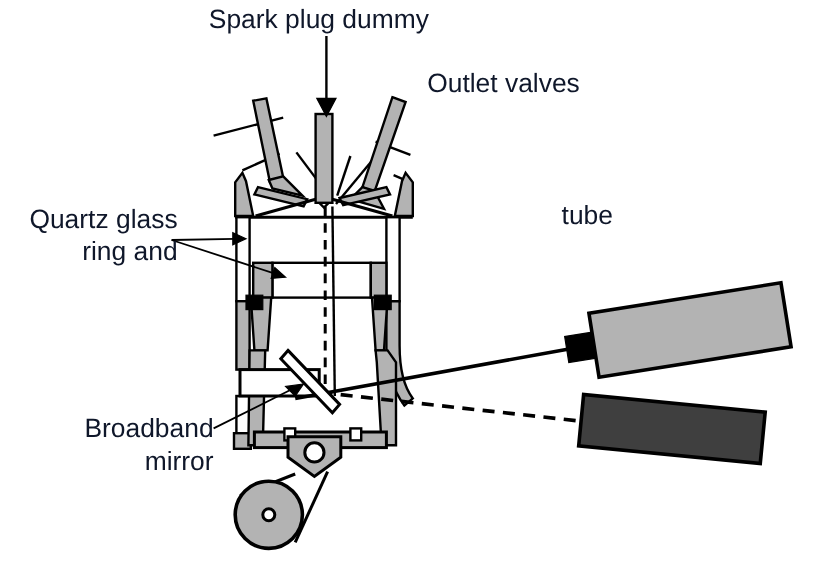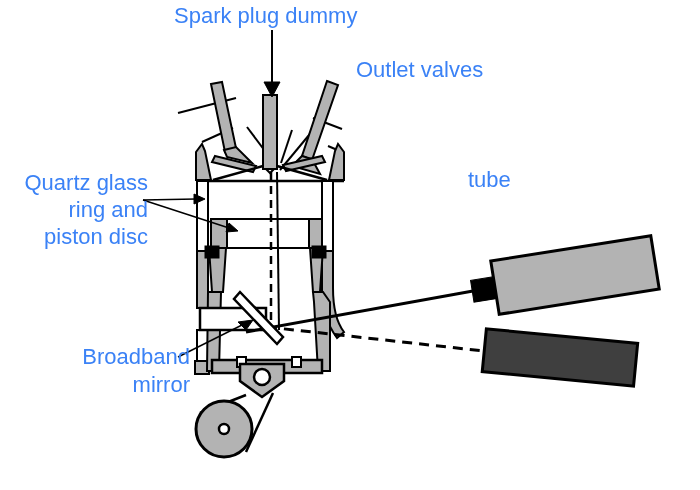--- a/index.html
+++ b/index.html
@@ -6,21 +6,21 @@
   .stage{
     position:relative;
     width:700px;height:490px;
     background:var(--background,#fff);
     font-family:"Liberation Sans", sans-serif;
     overflow:hidden;
   }
   .stage svg{position:absolute;left:0;top:0;}
   .lbl{
     position:absolute;
-    color:#3b82f6;
+    color:#0f172a;
     font-size:22px;
     line-height:28px;
     white-space:nowrap;
   }
   .lbl.center{text-align:right;white-space:normal;}
   
   .metal{fill:var(--metal-gray,#b3b3b3);}
   .dark{fill:var(--laser-dark-gray,#3f3f3f);}
   .whitefill{fill:var(--background,#ffffff);}
   .blackfill{fill:var(--line-black,#000);}
@@ -134,28 +134,27 @@
   </div>
 
 
   <div class="lbl" style="left:356px;top:56px;">
     <span>Outlet valves</span>
   </div>
 
   <div class="lbl center" style="left:0px;top:169px;width:148px;line-height:27px;">
     <div>Quartz glass</div>
     <div>ring and</div>
-    <div>piston disc</div>
   </div>
 
   <div class="lbl" style="left:468px;top:166px;">
     <div>tube</div>
   </div>
 
-  <div class="lbl center" style="left:38px;top:343px;width:152px;">
+  <div class="lbl center" style="left:26px;top:343px;width:152px;">
     <div>Broadband</div>
     <div>mirror</div>
   </div>
 
   <div class="lbl" style="left:459px;top:401px;line-height:29px;">
   </div>
 
 </div>
 
 </body></html>

